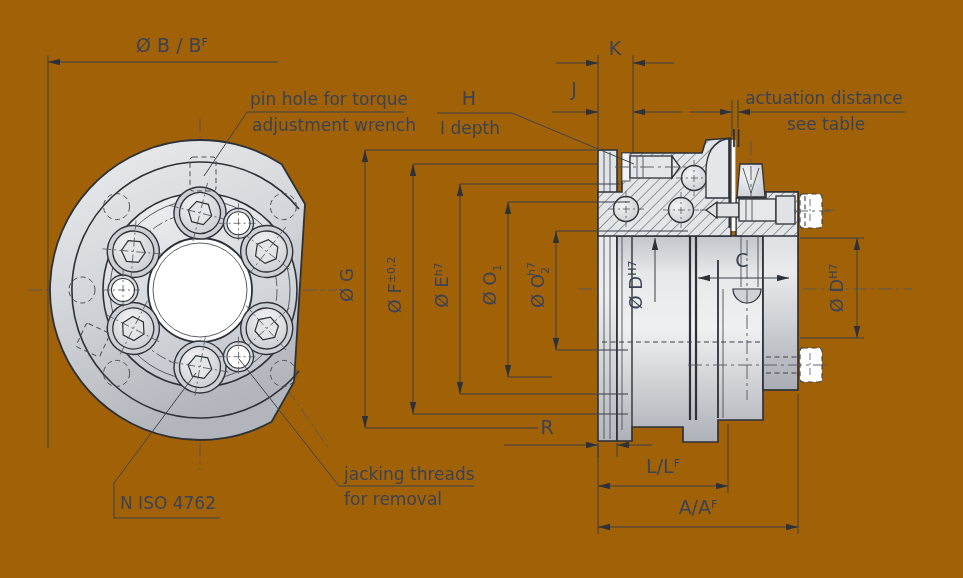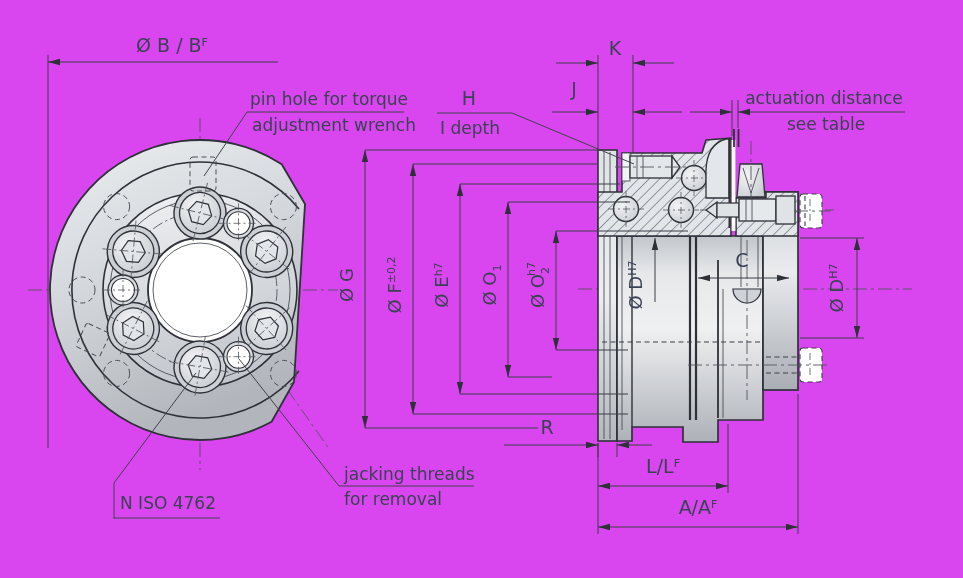--- a/index.html
+++ b/index.html
@@ -1,16 +1,16 @@
 <!DOCTYPE html>
 <html><head>
 <meta charset="utf-8">
 <style>
   html,body{margin:0;padding:0;background:#fff;}
-  .stage{position:relative;width:963px;height:578px;background:#d946ef;overflow:hidden;
+  .stage{position:relative;width:963px;height:578px;background:#a16207;overflow:hidden;
          font-family:"DejaVu Sans","Liberation Sans",sans-serif;}
   svg text{fill:#3b4254;font-family:"DejaVu Sans","Liberation Sans",sans-serif;}
   .t-dim{font-size:19px;}
   .t-note{font-size:17px;}
   .t-rot{font-size:18px;}
   .sup{font-size:11px;}
   .sub{font-size:11px;}
   .ln{stroke:#2e3138;stroke-width:1.6;fill:none;}
   .ln-th{stroke:#4a4e56;stroke-width:0.9;fill:none;}
   .dim{stroke:#3a3e46;stroke-width:1;fill:none;}

